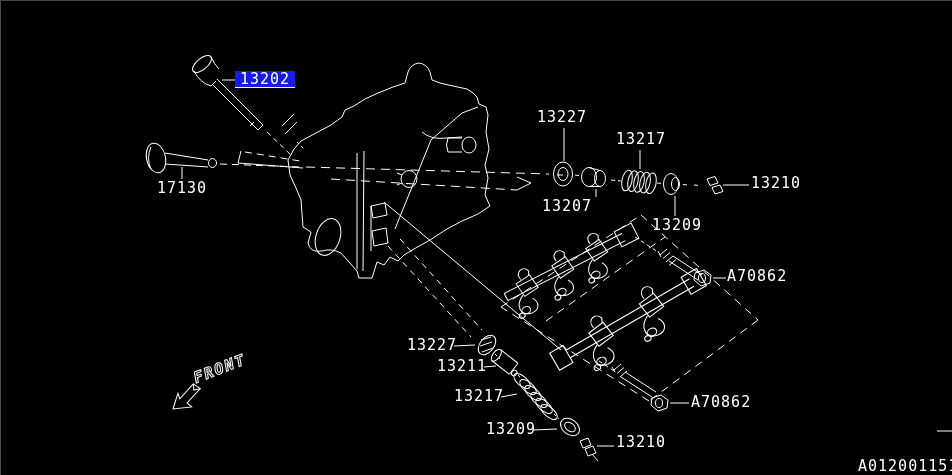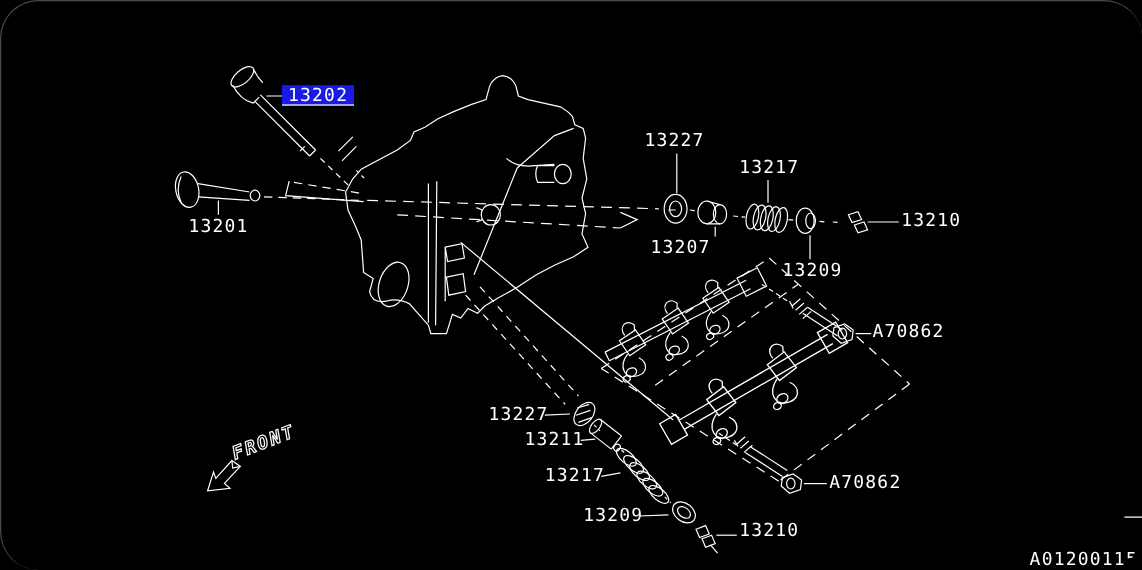--- a/index.html
+++ b/index.html
@@ -1,19 +1,19 @@
 <!DOCTYPE html>
 <html style="--background: #000000; --line: #ffffff; --highlight-background: #1a1ae6; --highlight-text: #ffffff;"><head>
 <meta charset="utf-8">
 <style>
   html,body{margin:0;padding:0;background:#000;}
   #stage{
     position:relative;width:952px;height:475px;background:var(--background,#000);
     overflow:hidden;font-family:"DejaVu Sans Mono",monospace;
-    border-top:1px solid #4a4a4a;border-left:1px solid #4a4a4a;box-sizing:border-box;border-radius:32px;
+    border-top:1px solid #4a4a4a;border-left:1px solid #4a4a4a;box-sizing:border-box;
   }
   svg.draw{position:absolute;left:0;top:0;}
   svg.draw *{stroke:var(--line,#fff);fill:none;stroke-width:1;}
   svg.draw .fillblk{fill:#000;}
   .lbl{
     position:absolute;font-size:15px;line-height:15px;letter-spacing:1px;
     color:var(--line,#fff);white-space:nowrap;cursor:pointer;
   }
   .lbl.static{cursor:default;}
   .lbl.selected{
@@ -200,21 +200,21 @@
       <path d="M 669,402 L 688,402"></path>
     </g>
 
     <g transform="translate(172,408) rotate(-35)">
       <path class="fillblk" d="M 0,0 L 13,-10 L 11.5,-4.5 L 31,-9 L 34,-1 L 15,3 L 16.5,9 Z"></path>
       <path d="M 31,-9 L 28,-3.5 L 34,-1"></path>
     </g>
   </svg>
 
   <div class="lbl selected" style="left:234px;top:70px;">13202</div>
-  <div class="lbl" style="left:156px;top:180px;">13201</div>
+  <div class="lbl" style="left:156px;top:180px;">17130</div>
   <div class="lbl" style="left:536px;top:109px;">13227</div>
   <div class="lbl" style="left:615px;top:131px;">13217</div>
   <div class="lbl" style="left:541px;top:198px;">13207</div>
   <div class="lbl" style="left:651px;top:217px;">13209</div>
   <div class="lbl" style="left:750px;top:175px;">13210</div>
   <div class="lbl" style="left:726px;top:268px;">A70862</div>
   <div class="lbl" style="left:406px;top:337px;">13227</div>
   <div class="lbl" style="left:436px;top:358px;">13211</div>
   <div class="lbl" style="left:453px;top:388px;">13217</div>
   <div class="lbl" style="left:485px;top:421px;">13209</div>

